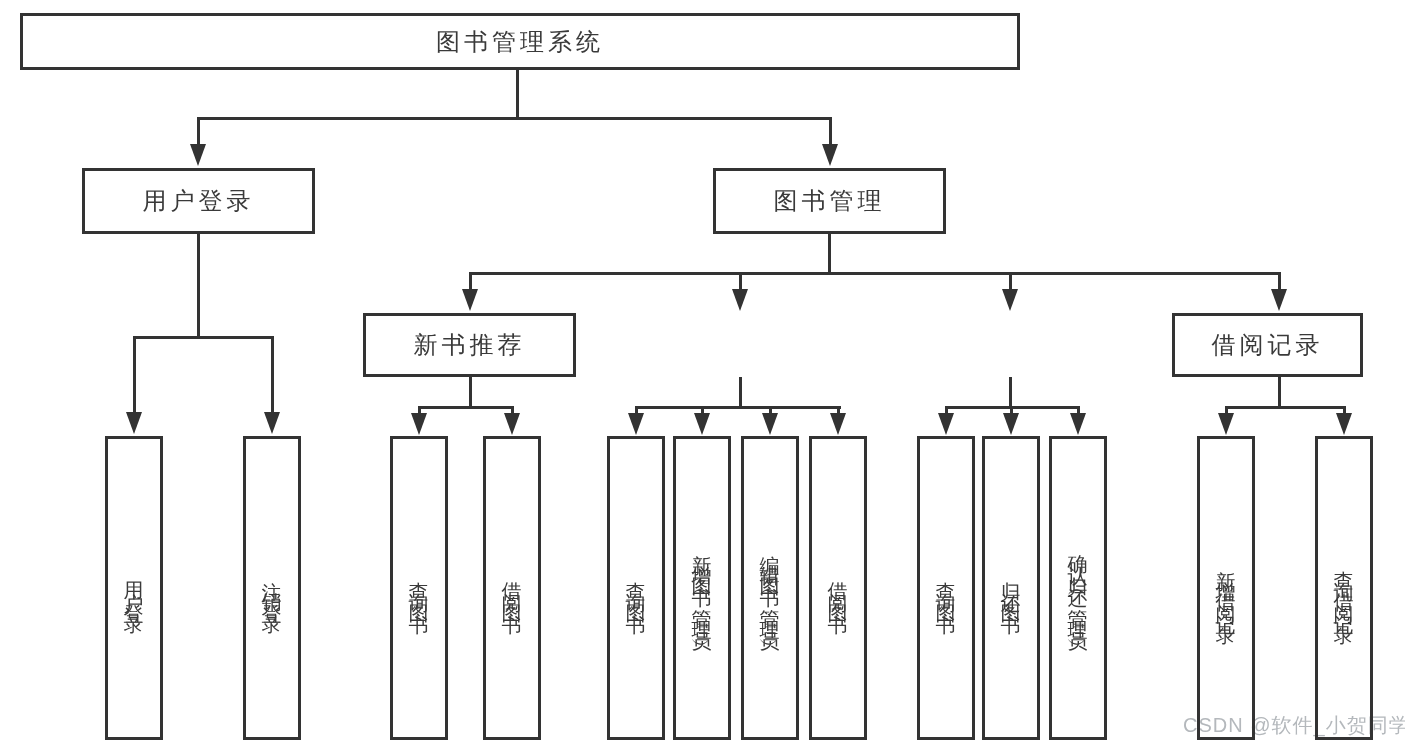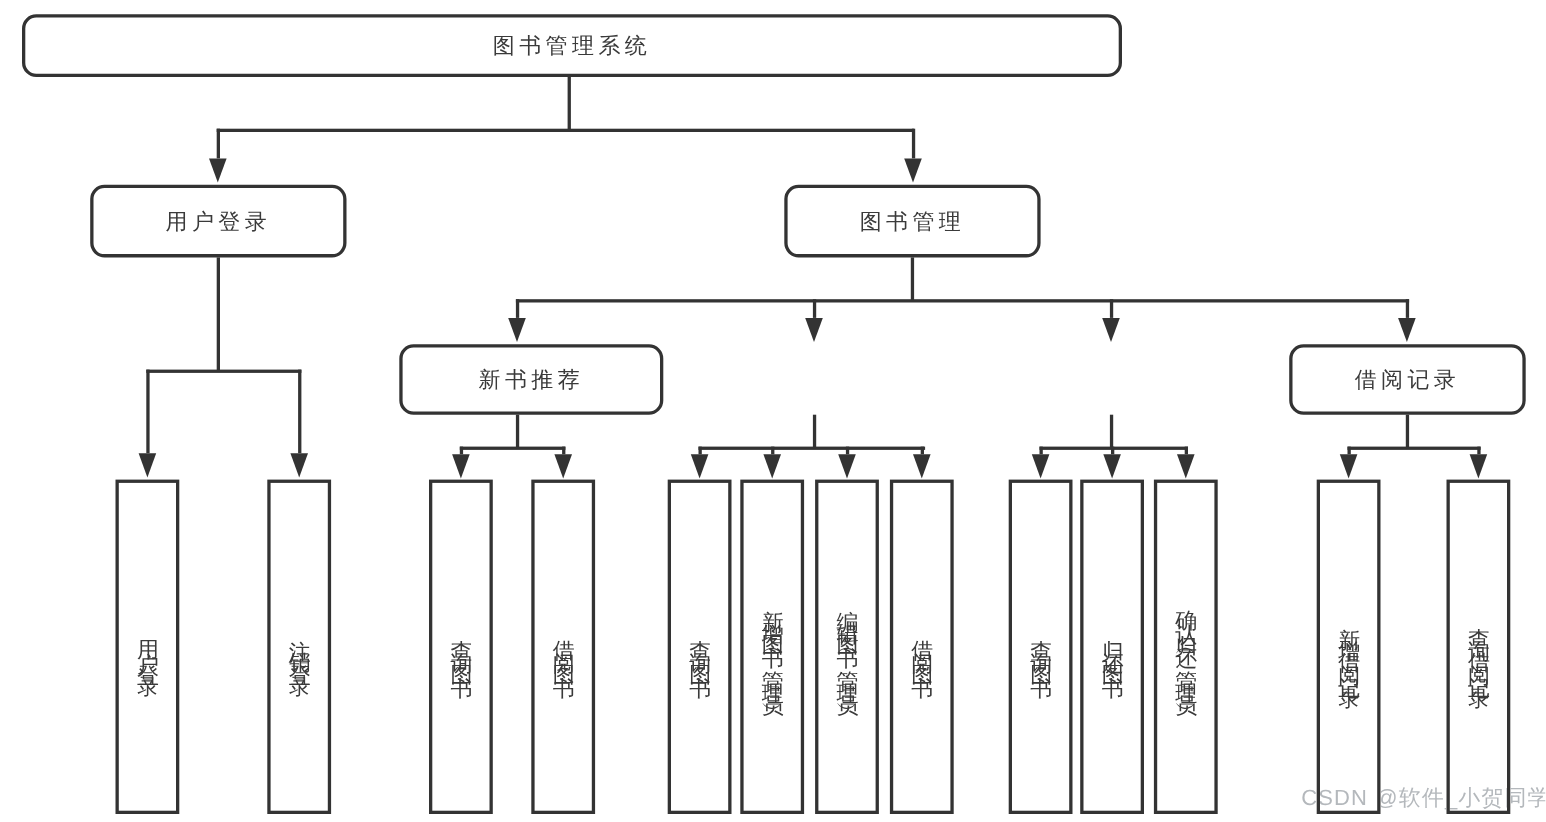--- a/index.html
+++ b/index.html
@@ -17,21 +17,21 @@
     overflow:hidden;
   }
   .box{
     position:absolute;
     box-sizing:border-box;
     border:3px solid var(--line);
     background:#fff;
     display:flex;align-items:center;justify-content:center;
     color:var(--text);
   }
-  .hbox{font-size:20px;letter-spacing:4px;border-radius:13px;}
+  .hbox{font-size:24px;letter-spacing:4px;}
   .hbox .hlabel{white-space:nowrap;}
   .leaf{font-size:20px;}
   .vlabel{
     writing-mode:vertical-rl;
     text-orientation:mixed;
     letter-spacing:11px;
     line-height:1;
     color:var(--text);
   }
   .line{position:absolute;background:var(--line);}
@@ -103,24 +103,24 @@
   </div>
   <div class="arrow" style="left:1002px;top:272px;">
     <div class="stem" style="height:17px;"></div>
     <div class="head"></div>
   </div>
   <div class="arrow" style="left:1271px;top:272px;">
     <div class="stem" style="height:17px;"></div>
     <div class="head"></div>
   </div>
 
-  <div class="box hbox" style="left:363px;top:313px;width:240px;height:64px;">
+  <div class="box hbox" style="left:363px;top:313px;width:213px;height:64px;">
     <span class="hlabel">新书推荐</span>
   </div>
-  <div class="box hbox" style="left:1172px;top:313px;width:215px;height:64px;">
+  <div class="box hbox" style="left:1172px;top:313px;width:191px;height:64px;">
     <span class="hlabel">借阅记录</span>
   </div>
 
   <div class="line" style="left:469px;top:377px;width:3px;height:31px;"></div>
   <div class="line" style="left:418px;top:406px;width:96px;height:3px;"></div>
   <div class="arrow" style="left:411px;top:406px;">
     <div class="stem" style="height:7px;"></div>
     <div class="head"></div>
   </div>
   <div class="arrow" style="left:504px;top:406px;">

